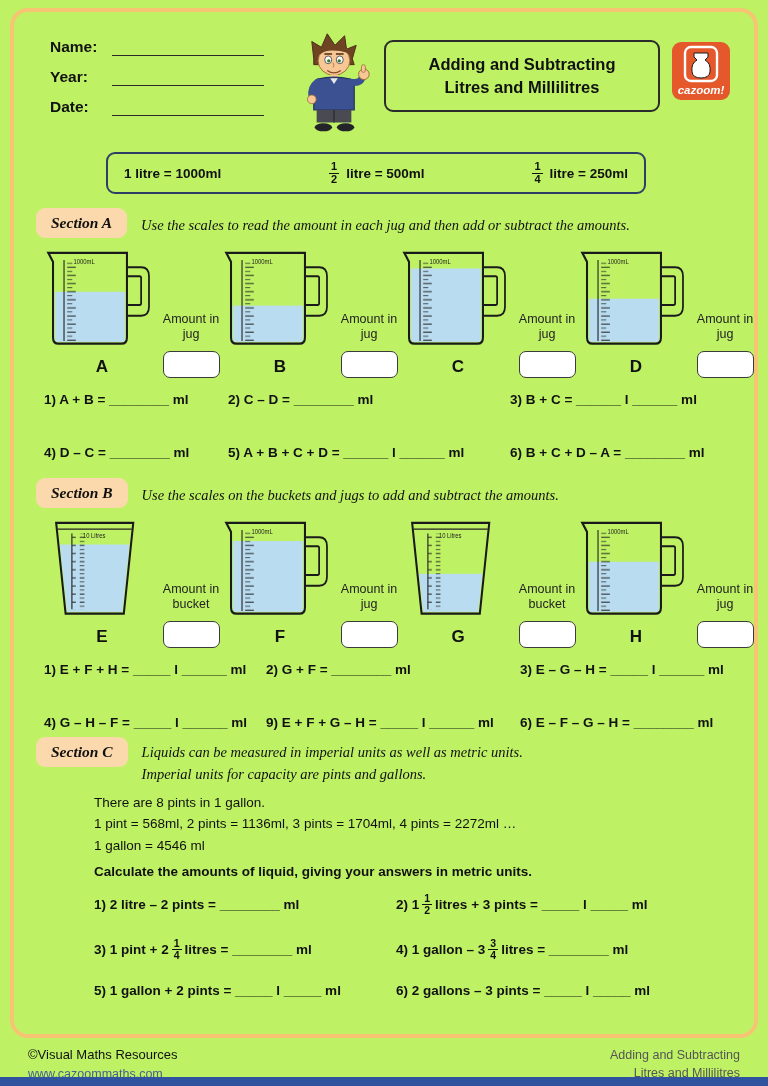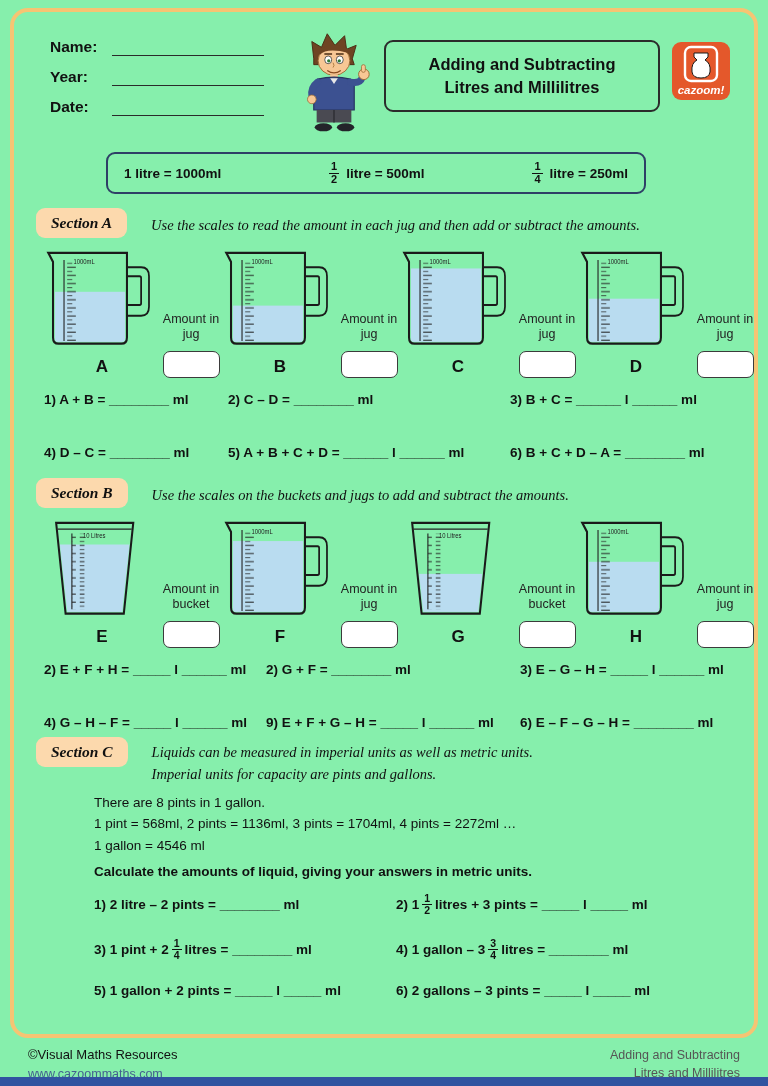--- a/index.html
+++ b/index.html
@@ -4,21 +4,21 @@
 <style>
   :root{
     --border-orange:#f6c473;
     --section-pill:#fcd9ad;
     --water-blue:#b9dcf0;
     --footer-bar-blue:#3053a0;
     --logo-orange:#e4582b;
   }
   *{box-sizing:border-box;margin:0;padding:0;}
   body{background:#fff;font-family:"Liberation Sans",sans-serif;color:#111;}
-  .page{position:relative;width:768px;height:1086px;background:#86efac;overflow:hidden;}
+  .page{position:relative;width:768px;height:1086px;background:#bef264;overflow:hidden;}
   .frame{position:absolute;left:10px;right:10px;top:8px;height:1030px;
          border:4px solid var(--border-orange);border-radius:18px;padding:12px 22px;}
   
   .header{display:flex;height:116px;margin-top:4px;}
   .fields{width:248px;padding-left:14px;padding-top:10px;}
   .field-row{display:flex;align-items:flex-end;margin-bottom:12px;}
   .field-row .flabel{font-weight:bold;font-size:15.5px;width:54px;}
   .field-row .fline{width:152px;height:18px;border-bottom:1.6px solid #2a2a2a;margin-left:8px;}
   .mascot-wrap{width:100px;display:flex;justify-content:center;}
   .title-box{flex:1;align-self:flex-start;margin-top:12px;border:2.2px solid #2b2b2b;border-radius:9px;
@@ -29,21 +29,21 @@
             padding:8px 16px;display:flex;justify-content:space-between;align-items:center;
             font-weight:bold;font-size:13.5px;height:42px;}
   .conv-item{display:flex;align-items:center;gap:4px;white-space:nowrap;}
   
   .frac{display:inline-flex;flex-direction:column;align-items:center;line-height:1.05;
         font-size:10.5px;margin:0 3px;vertical-align:middle;}
   .frac .num{padding:0 2px;}
   .frac .den{border-top:1.2px solid #111;padding:0 2px;}
   .conv-item .frac{font-size:11px;}
   
-  .section-head{display:flex;align-items:flex-start;gap:24px;margin-top:14px;}
+  .section-head{display:flex;align-items:flex-start;gap:14px;margin-top:14px;}
   .pill{background:var(--section-pill);border-radius:9px;padding:6px 15px;
         font-family:"Liberation Serif",serif;font-weight:bold;font-style:italic;
         font-size:15.5px;white-space:nowrap;}
   .instr{font-family:"Liberation Serif",serif;font-style:italic;font-size:14.5px;
          padding-top:7px;line-height:1.5;}
   
   .cont-row{display:flex;justify-content:space-between;padding:4px 4px 0 6px;}
   .cont-cell{display:grid;grid-template-columns:120px 58px;grid-template-rows:108px 28px;}
   svg.cont{grid-column:1;grid-row:1;width:118px;height:108px;}
   .cont-letter{grid-column:1;grid-row:2;text-align:center;font-weight:bold;font-size:17px;padding-top:7px;}
@@ -364,21 +364,21 @@
         </svg>
         <div class="cont-letter">H</div>
         <div class="cont-side">
           <div class="amount-label">Amount in jug</div>
           <div class="answer-box"></div>
         </div>
       </div>
     </div>
 
     <div class="qgrid gb">
-      <span>2) E + F + H = _____ l ______ ml</span>
+      <span>1) E + F + H = _____ l ______ ml</span>
       <span>2) G + F = ________ ml</span>
       <span>3) E – G – H = _____ l ______ ml</span>
       <span>4) G – H – F = _____ l ______ ml</span>
       <span>9) E + F + G – H = _____ l ______ ml</span>
       <span>6) E – F – G – H = ________ ml</span>
     </div>
 
     <div class="section-head" style="margin-top:7px;">
       <span class="pill">Section C</span>
       <span class="instr2">

